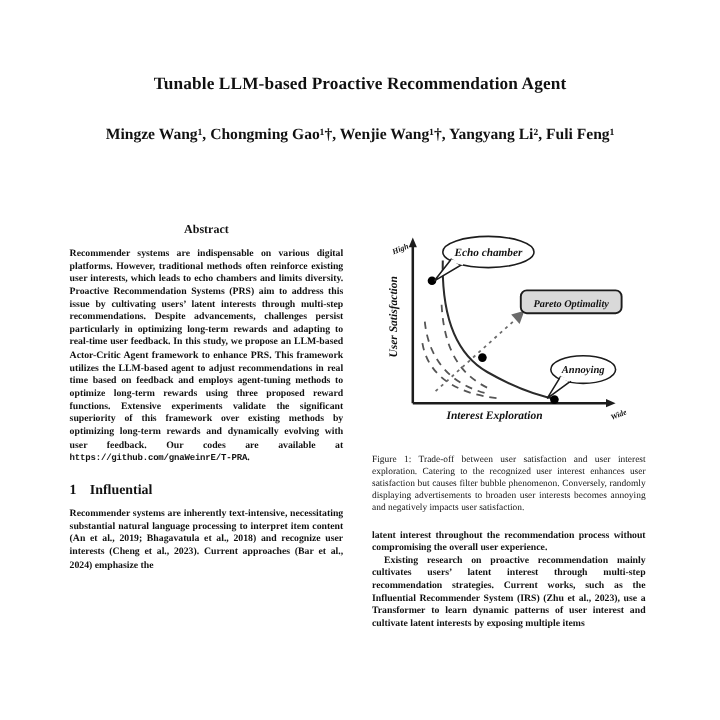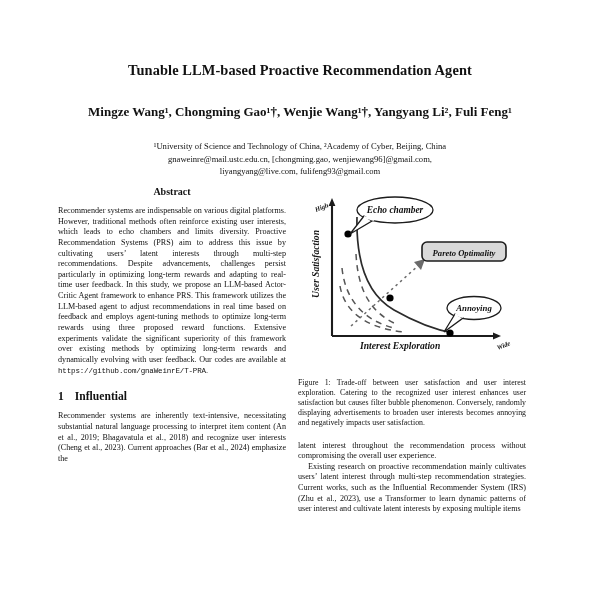--- a/index.html
+++ b/index.html
@@ -49,21 +49,21 @@
   }
   .affil .line { display: block; }
 
   
   .columns {
     position: absolute;
     top: 186px;
     left: 0;
     width: 600px;
     display: flex;
-    gap: 12px;
+    gap: 24px;
     padding: 0 58px;
     box-sizing: border-box;
   }
   .col {
     width: 228px;
     flex: 0 0 228px;
   }
 
   .section-head-centered {
     text-align: center;
@@ -71,20 +71,21 @@
     font-weight: bold;
     margin: 0 0 9px 0;
   }
   p.body {
     margin: 0;
     font-size: 8.15px;
     line-height: 1.305;
     text-align: justify;
     text-justify: inter-word;
     hyphens: manual;
+    font-weight: bold;
   }
   p.body + p.body { text-indent: 10px; }
   .mono {
     font-family: "Liberation Mono", monospace;
     font-size: 7.5px;
     letter-spacing: -0.15px;
   }
 
   .section-num-head {
     margin: 14px 0 8px 0;
@@ -109,25 +110,20 @@
   .right-text { margin-top: 12px; }
 </style>
 </head>
 <body>
 
 <div class="page">
 
   <div class="title-block">
     <h1 class="paper-title">Tunable LLM-based Proactive Recommendation Agent</h1>
     <div class="authors">Mingze Wang¹, Chongming Gao¹†, Wenjie Wang¹†, Yangyang Li², Fuli Feng¹</div>
-    <div class="affil">
-      <span class="line">¹University of Science and Technology of China, ²Academy of Cyber, Beijing, China</span>
-      <span class="line">gnaweinre@mail.ustc.edu.cn, [chongming.gao, wenjiewang96]@gmail.com,</span>
-      <span class="line">liyangyang@live.com, fulifeng93@gmail.com</span>
-    </div>
   </div>
 
   <div class="columns">
 
     <div class="col">
       <div class="section-head-centered">Abstract</div>
       <p class="body"><span>Recommender systems are indispensable on various digital platforms. However, traditional methods often reinforce existing user interests, which leads to echo chambers and limits diversity. Proactive Recommendation Systems (PRS) aim to address this issue by cultivating users’ latent interests through multi-step recommendations. Despite advancements, challenges persist particularly in optimizing long-term rewards and adapting to real-time user feedback. In this study, we propose an LLM-based Actor-Critic Agent framework to enhance PRS. This framework utilizes the LLM-based agent to adjust recommendations in real time based on feedback and employs agent-tuning methods to optimize long-term rewards using three proposed reward functions. Extensive experiments validate the significant superiority of this framework over existing methods by optimizing long-term rewards and dynamically evolving with user feedback. Our codes are available at </span><span class="mono">https://github.com/gnaWeinrE/T-PRA</span><span>.</span></p>
 
       <div class="section-num-head">
         <span>1</span>

